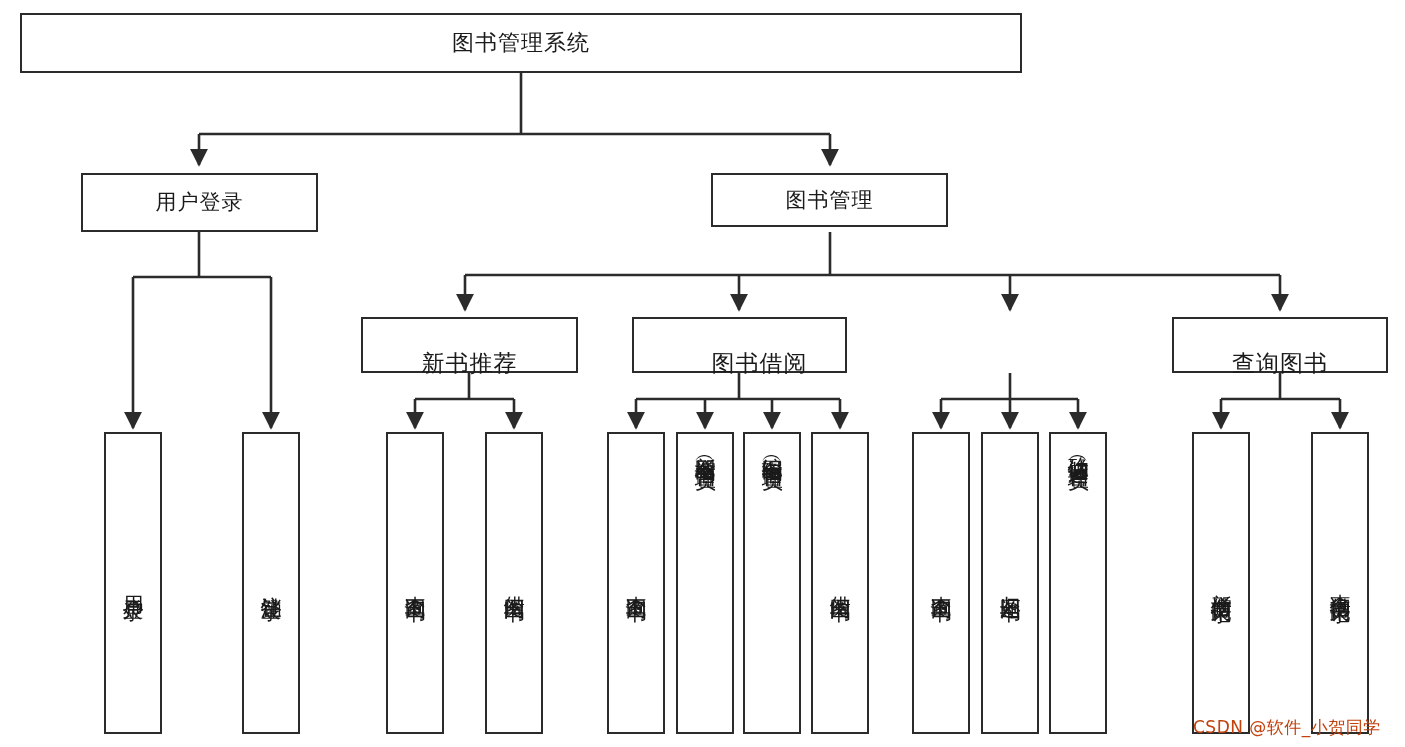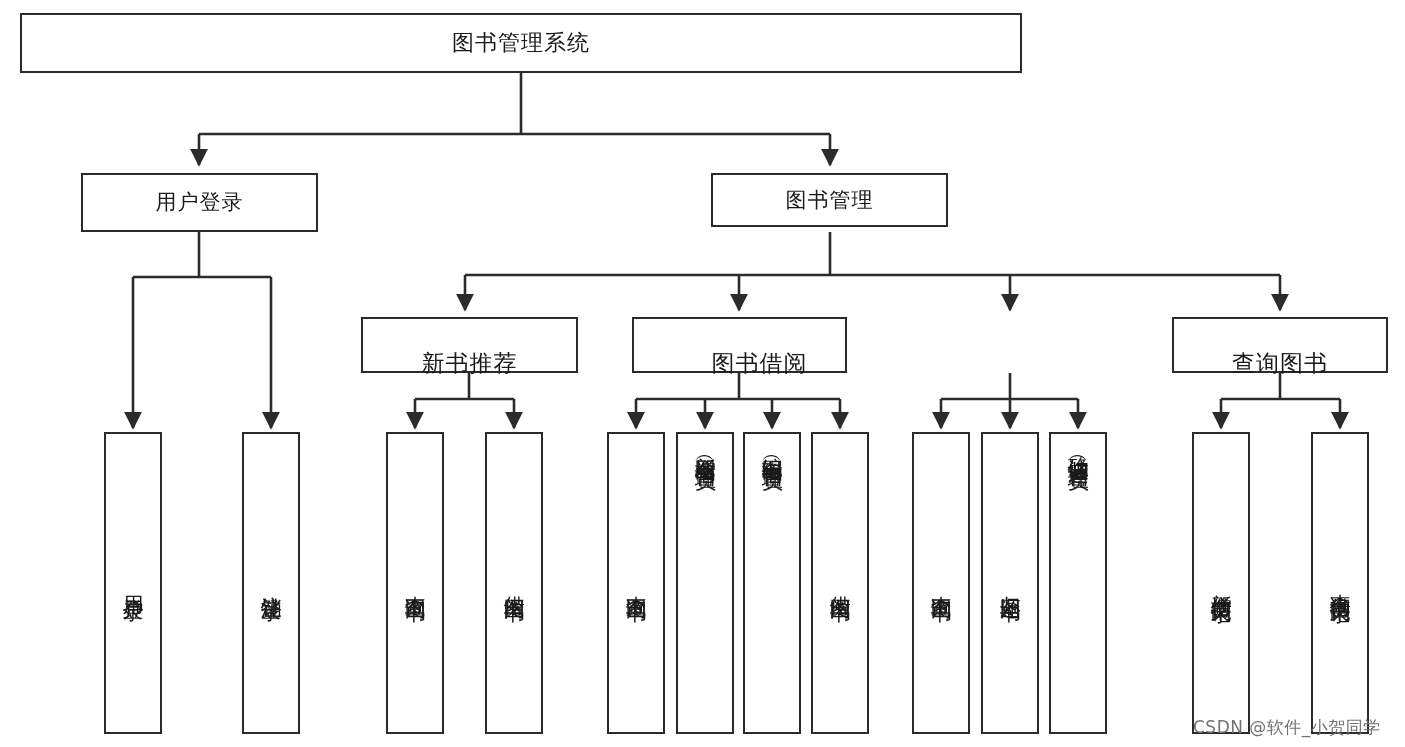--- a/index.html
+++ b/index.html
@@ -58,21 +58,21 @@
     line-height: 1.35;
     letter-spacing: 2px;
     white-space: nowrap;
   }
   .node.leaf.tall .label {
     align-self: flex-start;
   }
   .watermark {
     position: absolute;
     font-size: 17px;
-    color: #737373;
+    color: #c2410c;
     letter-spacing: 0.5px;
     white-space: nowrap;
     font-family: "DejaVu Sans", "Liberation Sans", sans-serif;
   }
 </style>
 </head>
 <body>
 
 <div id="canvas">
 

